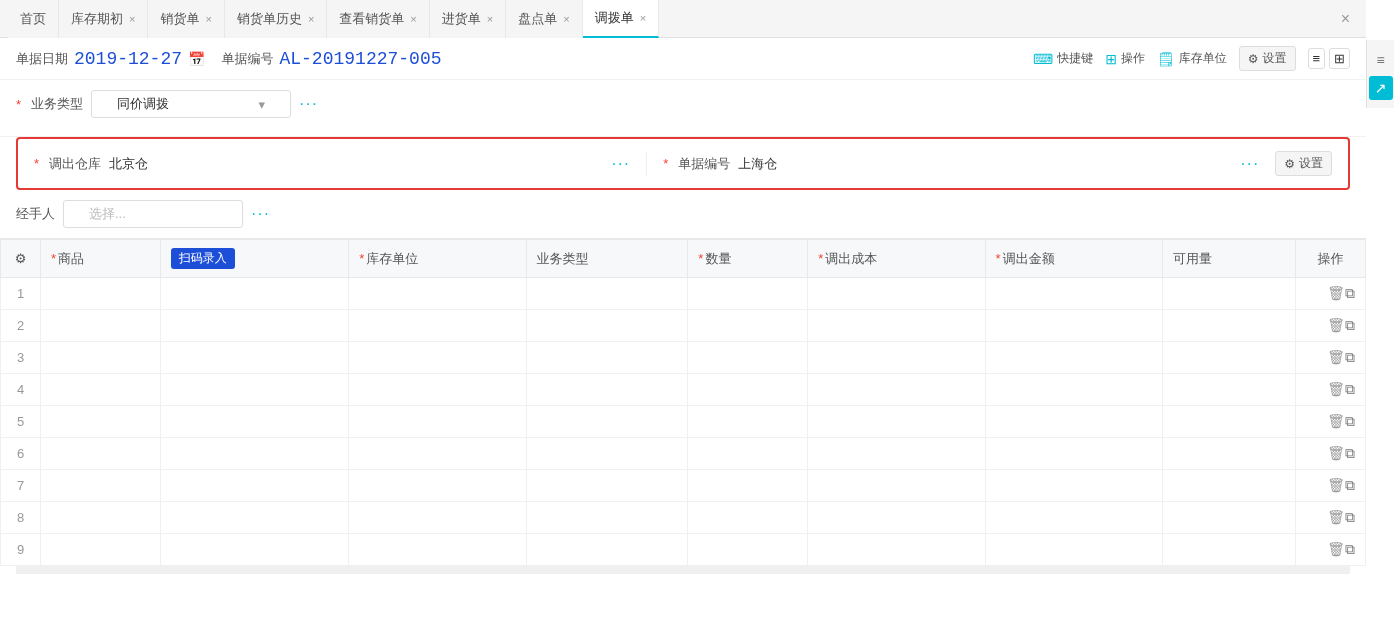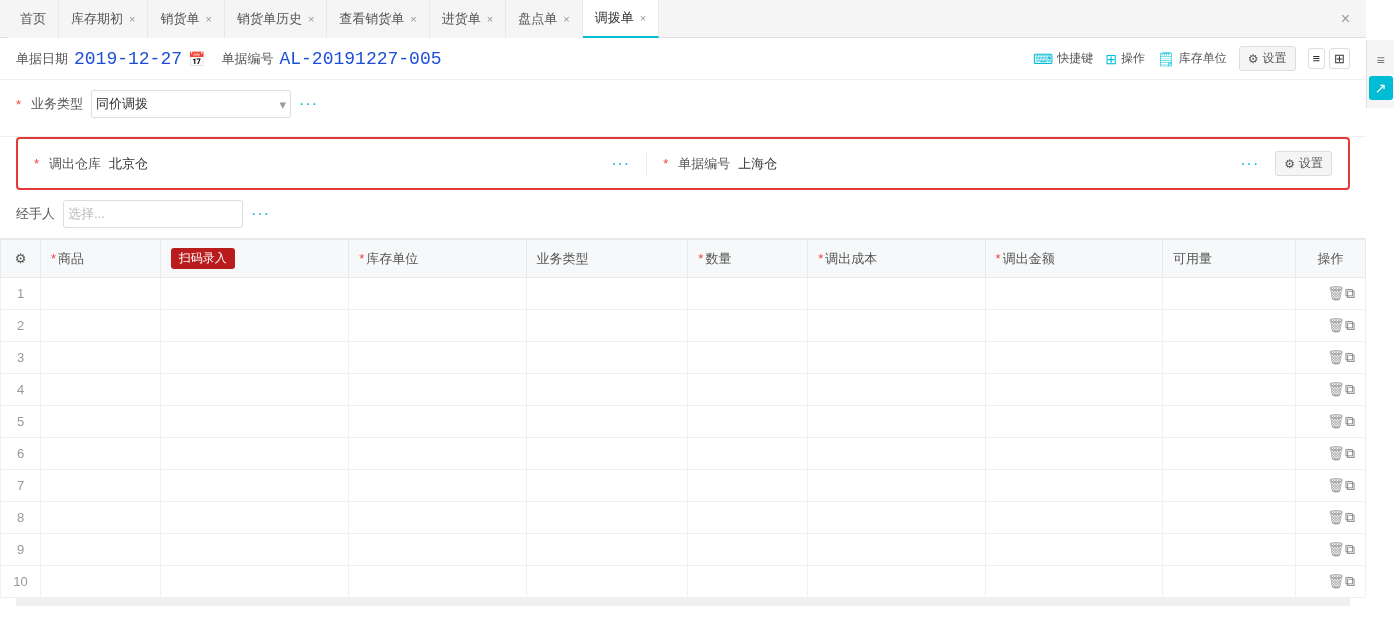--- a/index.html
+++ b/index.html
@@ -65,21 +65,21 @@
     
     .form-section {
       padding: 10px 16px;
       border-bottom: 1px solid #f0f0f0;
     }
     .form-row { display: flex; align-items: center; gap: 8px; margin-bottom: 8px; }
     .required-star { color: #f44336; margin-right: 2px; }
     .form-select-wrap {
       display: flex; align-items: center; gap: 4px;
       border: 1px solid #ddd; border-radius: 3px;
-      padding: 4px 4px; min-width: 200px; cursor: pointer;
+      padding: 4px 25px; min-width: 200px; cursor: pointer;
       background: #fff;
     }
     .form-select-wrap .chevron { color: #999; margin-left: auto; }
     .form-more-btn { color: #00bcd4; cursor: pointer; font-size: 16px; letter-spacing: 1px; }
 
     
     .warehouse-section {
       border: 2px solid #e53935;
       border-radius: 4px;
       margin: 0 16px 10px 16px;
@@ -125,21 +125,21 @@
       font-weight: 500;
     }
     tbody td {
       padding: 6px 10px; border: 1px solid #f0f0f0;
       height: 32px; color: #333; font-size: 13px;
     }
     tbody td.row-num { color: #999; text-align: center; width: 40px; }
     tbody td.ops { text-align: right; width: 70px; }
     .op-icon { cursor: pointer; color: #999; font-size: 14px; }
     .scan-btn {
-      background: #b91c1c; color: #fff; border: none;
+      background: #1d4ed8; color: #fff; border: none;
       border-radius: 3px; padding: 2px 8px; cursor: pointer; font-size: 12px;
     }
     th.col-settings { width: 40px; text-align: center; }
     th.col-ops { width: 70px; text-align: center; }
 
     
     .right-panel {
       position: fixed;
       right: 0; top: 40px;
       width: 28px;
@@ -428,34 +428,20 @@
               <td></td>
               <td></td>
               <td></td>
               <td></td>
               <td></td>
               <td></td>
               <td class="ops">
                 <div class="ops-icons"><span class="op-icon">🗑</span><span class="op-icon" style="color: rgb(119, 119, 119);">⧉</span></div>
               </td>
             </tr>
-            <tr>
-              <td class="row-num">10</td>
-              <td></td>
-              <td></td>
-              <td></td>
-              <td></td>
-              <td></td>
-              <td></td>
-              <td></td>
-              <td></td>
-              <td class="ops">
-                <div class="ops-icons"><span class="op-icon">🗑</span><span class="op-icon" style="color: rgb(119, 119, 119);">⧉</span></div>
-              </td>
-            </tr>
           </tbody>
       </table>
     </div>
 
     <div class="scrollbar-area">
       <div class="scrollbar-inner"></div>
     </div>
   </div>
 </div>
 

